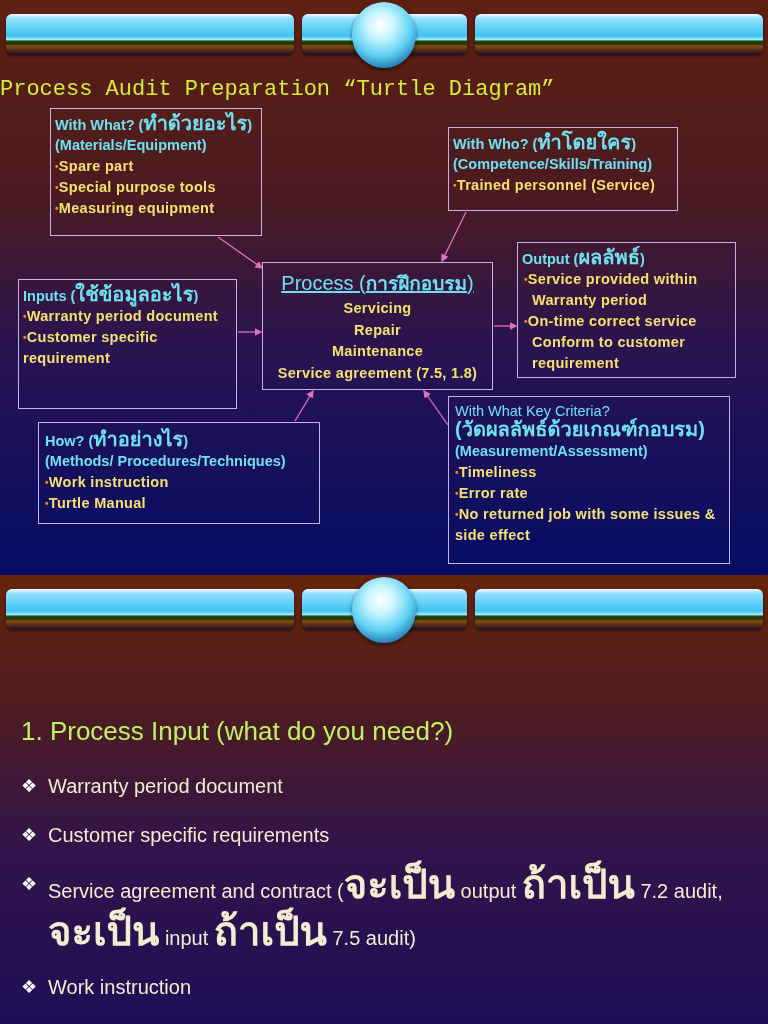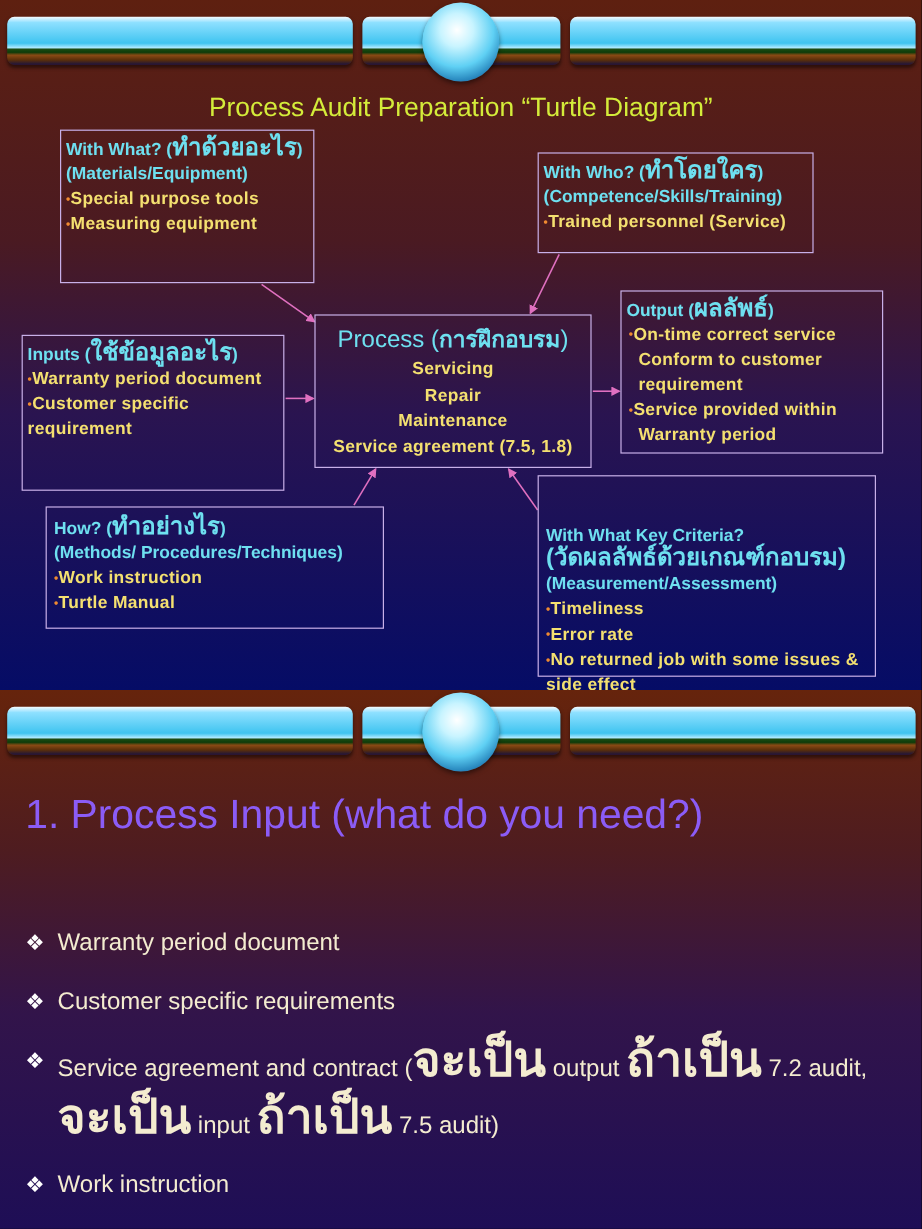--- a/index.html
+++ b/index.html
@@ -12,44 +12,44 @@
   .bar { position:absolute; top:14px; height:40px; border-radius:6px;
          background:linear-gradient(to bottom,#f4fbff 0%,#8ee0ff 12%,#3fc4f0 55%,#a8e8ff 64%,#1a4a12 68%,#0e3c0a 74%,#8a4a14 80%,#5a2e0a 90%,#1a1240 100%);
          box-shadow:0 2px 3px rgba(0,0,0,0.5); }
   .bar.left { left:6px; width:288px; }
   .bar.mid { left:302px; width:165px; }
   .bar.right { left:475px; width:288px; }
   .orb { position:absolute; left:352px; top:2px; width:64px; height:66px; border-radius:50%;
          background:radial-gradient(circle at 45% 35%,#ffffff 0%,#c8f4ff 25%,#5fd0f4 55%,#2a8ac0 75%,#0e2a6a 100%);
          box-shadow:0 2px 4px rgba(0,0,0,0.5); }
 
-  .title1 { position:absolute; top:77px; left:0; width:768px; text-align:center; color:#d4ec3a; font-size:22px; }
+  .title1 { position:absolute; top:77px; left:0; width:768px; text-align:left; color:#d4ec3a; font-size:22px;font-family:Liberation Mono, monospace; }
 
   .box { position:absolute; border:1.5px solid #c8b0e8; padding:4px 4px; font-weight:bold; }
   .yel { color:#f4e070; font-size:14.5px; letter-spacing:0.3px; line-height:21px; }
   .head { color:#6ee0f0; font-size:14.5px; line-height:20px; }
   .head .thai { font-size:20px; }
   .sub { color:#6ee0f0; font-size:14.5px; line-height:21px; }
   .dot { color:#f08a30; font-size:10px; vertical-align:top; }
 
   #box-what { left:50px; top:108px; width:212px; height:128px; }
   #box-who { left:448px; top:127px; width:230px; height:84px; }
   #box-inputs { left:18px; top:279px; width:219px; height:130px; }
   #box-process { left:262px; top:262px; width:231px; height:128px; text-align:center; padding-top:6px; }
   #box-output { left:517px; top:242px; width:219px; height:136px; }
   #box-how { left:38px; top:422px; width:282px; height:102px; padding:6px; }
   #box-criteria { left:448px; top:396px; width:282px; height:168px; padding:6px; }
 
-  #box-process .ptitle { color:#6ee0f0; font-size:20px; font-weight:normal; line-height:28px; }
+  #box-process .ptitle { color:#6ee0f0; font-size:20px; font-weight:normal; line-height:28px;text-decoration:underline; }
   #box-process .ptitle .thai { font-size:19px; font-weight:bold; }
   #box-process .yel { line-height:21.5px; }
 
   svg.arrows { position:absolute; left:0; top:0; width:768px; height:575px; pointer-events:none; }
 
-  .title2 { position:absolute; top:660px; left:21px; color:#8b5cf6; font-size:34px; }
+  .title2 { position:absolute; top:716px; left:21px; color:#bef264; font-size:26px; }
   .bullets { position:absolute; top:766px; left:21px; width:740px; }
   .bitem { position:relative; color:#f4ecd0; font-size:20px; line-height:40px; padding-left:27px; margin-bottom:9px; }
   .bitem .diamond { position:absolute; left:0; top:0; font-size:18px; color:#ffffff; }
   .bitem .thaibig { font-size:40px; font-weight:bold; }
   .bitem.multi { line-height:40px; }
 </style>
 </head>
 <body>
 
 <div class="slide" id="slide1">
@@ -72,20 +72,21 @@
     <line x1="466" y1="212" x2="442" y2="261" stroke="#e070c0" stroke-width="1.3" marker-end="url(#ah)"></line>
     <line x1="238" y1="332" x2="261" y2="332" stroke="#e070c0" stroke-width="1.3" marker-end="url(#ah)"></line>
     <line x1="494" y1="326" x2="516" y2="326" stroke="#e070c0" stroke-width="1.3" marker-end="url(#ah)"></line>
     <line x1="295" y1="421" x2="313" y2="391" stroke="#e070c0" stroke-width="1.3" marker-end="url(#ah)"></line>
     <line x1="448" y1="425" x2="424" y2="391" stroke="#e070c0" stroke-width="1.3" marker-end="url(#ah)"></line>
   </svg>
 
   <div class="box" id="box-what">
     <div class="head"><span>With What? (</span><span class="thai">ทำด้วยอะไร</span><span>)</span></div>
     <div class="sub">(Materials/Equipment)</div>
+    <div class="yel"><span class="dot">•</span><span>Spare part</span></div>
     <div class="yel"><span class="dot">•</span><span>Special purpose tools</span></div>
     <div class="yel"><span class="dot">•</span><span>Measuring equipment</span></div>
   </div>
 
   <div class="box" id="box-who">
     <div class="head"><span>With Who? (</span><span class="thai">ทำโดยใคร</span><span>)</span></div>
     <div class="sub">(Competence/Skills/Training)</div>
     <div class="yel"><span class="dot">•</span><span>Trained personnel (Service)</span></div>
   </div>
 
@@ -98,33 +99,33 @@
   <div class="box" id="box-process">
     <div class="ptitle"><span>Process (</span><span class="thai">การฝึกอบรม</span><span>)</span></div>
     <div class="yel">Servicing</div>
     <div class="yel">Repair</div>
     <div class="yel">Maintenance</div>
     <div class="yel">Service agreement (7.5, 1.8)</div>
   </div>
 
   <div class="box" id="box-output">
     <div class="head"><span>Output (</span><span class="thai">ผลลัพธ์</span><span>)</span></div>
+    <div class="yel" style="padding-left:10px;text-indent:-8px;"><span class="dot">•</span><span>Service provided within Warranty period</span></div>
     <div class="yel" style="padding-left:10px;text-indent:-8px;"><span class="dot">•</span><span>On-time correct service Conform to customer requirement</span></div>
-    <div class="yel" style="padding-left:10px;text-indent:-8px;"><span class="dot">•</span><span>Service provided within Warranty period</span></div>
   </div>
 
   <div class="box" id="box-how">
     <div class="head"><span>How? (</span><span class="thai">ทำอย่างไร</span><span>)</span></div>
     <div class="sub">(Methods/ Procedures/Techniques)</div>
     <div class="yel"><span class="dot">•</span><span>Work instruction</span></div>
     <div class="yel"><span class="dot">•</span><span>Turtle Manual</span></div>
   </div>
 
   <div class="box" id="box-criteria">
-    <div class="sub" style="font-weight:bold;line-height:16px;margin-top:36px;">With What Key Criteria?</div>
+    <div class="sub" style="font-weight:normal;line-height:16px;">With What Key Criteria?</div>
     <div class="head"><span class="thai">(วัดผลลัพธ์ด้วยเกณฑ์กอบรม)</span></div>
     <div class="sub">(Measurement/Assessment)</div>
     <div class="yel"><span class="dot">•</span><span>Timeliness</span></div>
     <div class="yel"><span class="dot">•</span><span>Error rate</span></div>
     <div class="yel"><span class="dot">•</span><span>No returned job with some issues &amp; side effect</span></div>
   </div>
 </div>
 
 <div class="slide" id="slide2">
   <div class="banner">

